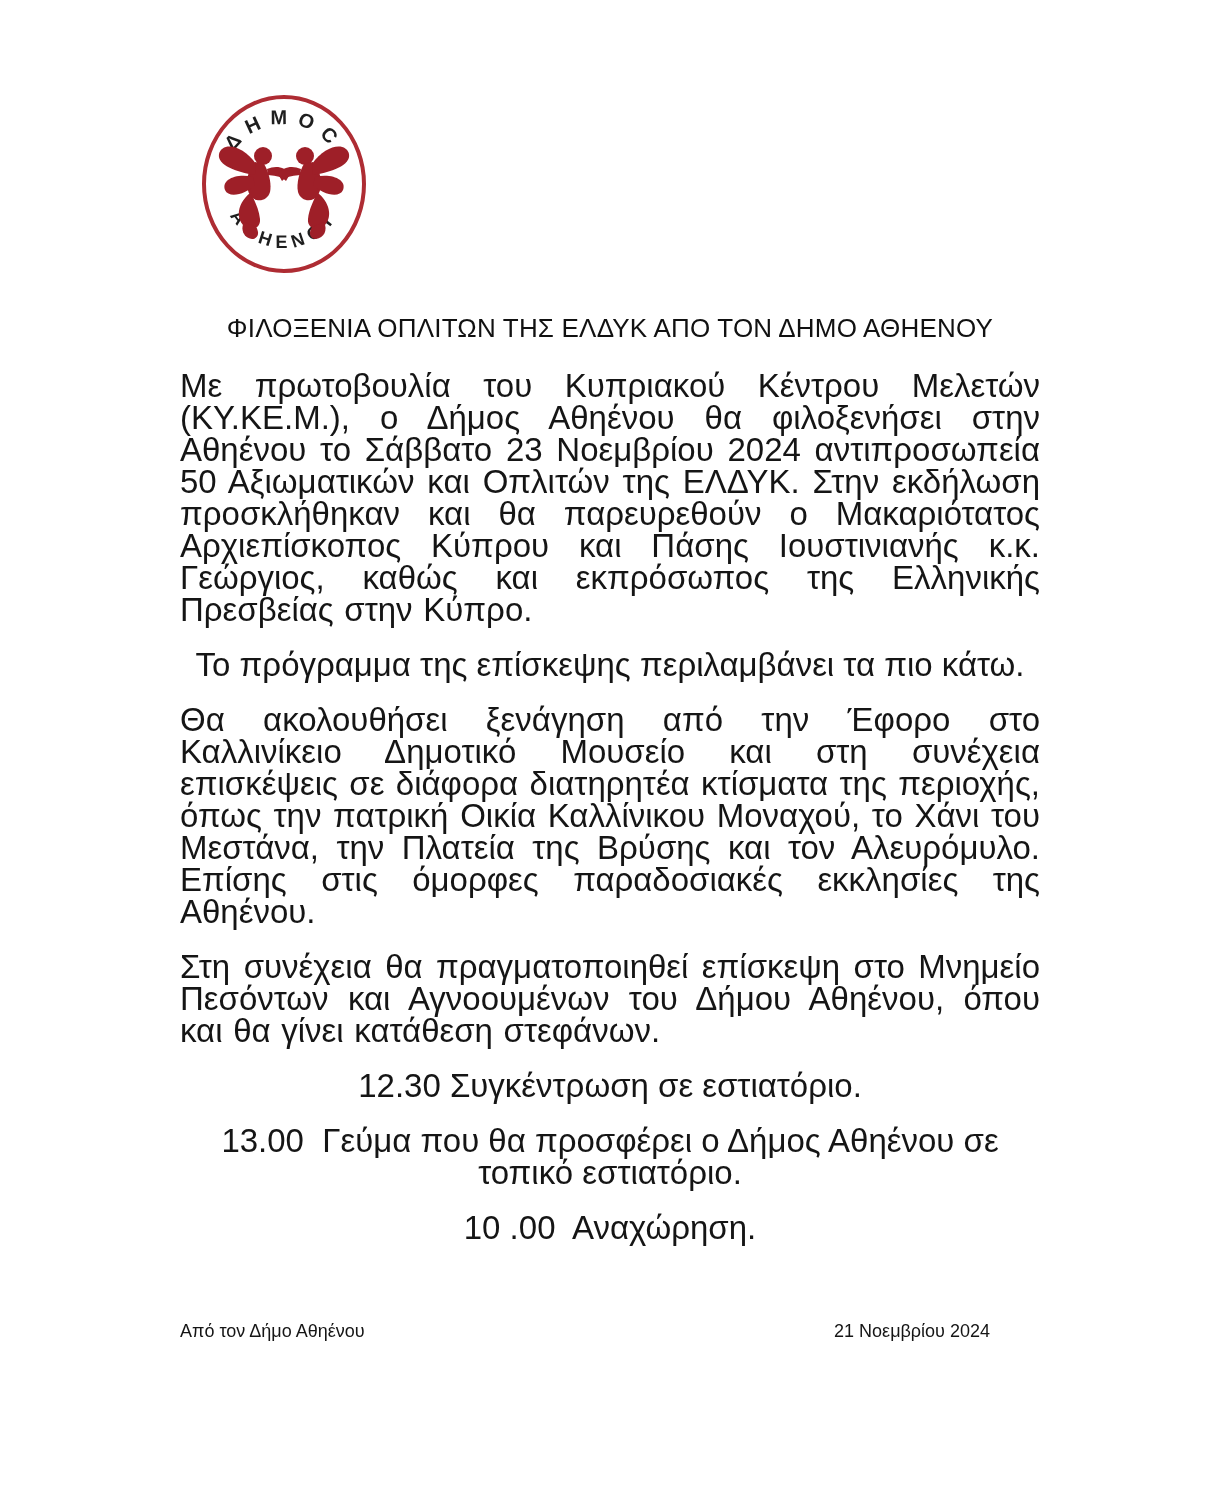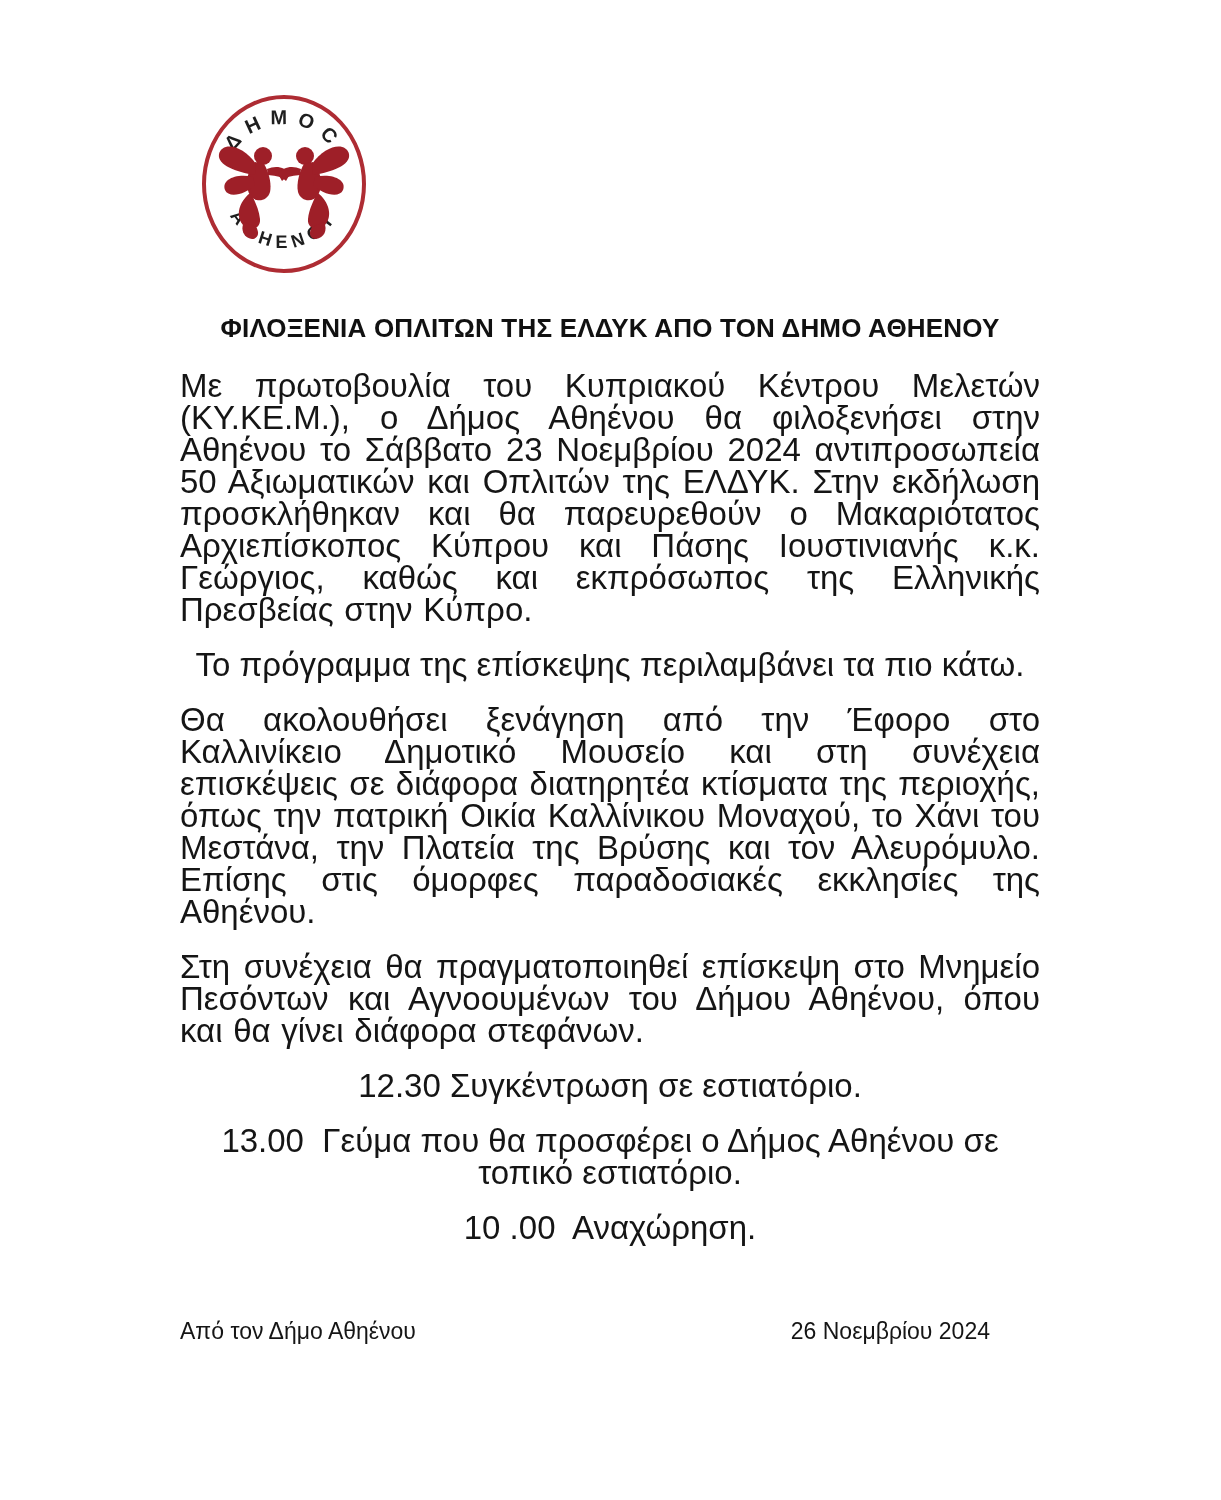--- a/index.html
+++ b/index.html
@@ -26,21 +26,21 @@
   .content {
     position: absolute;
     left: 180px;
     top: 312px;
     width: 860px;
   }
   h1.title {
     margin: 0 0 26px 0;
     font-size: 26px;
     line-height: 32px;
-    font-weight: bold;
+    font-weight: normal;
     text-align: center;
     letter-spacing: 0.2px;
     color: #111111;
   }
   p.para {
     margin: 0 0 23px 0;
     font-size: 33px;
     line-height: 32px;
   }
   p.justify {
@@ -49,21 +49,21 @@
   }
   p.left {
     text-align: center;
     white-space: pre-wrap;
   }
   .footer {
     display: flex;
     justify-content: space-between;
     margin-top: 71px;
     padding-right: 50px;
-    font-size: 23px;
+    font-size: 18px;
     line-height: 32px;
     gap: 36px;
   }
 </style>
 </head>
 <body>
 
 <div class="page">
 
   <div class="logo">
@@ -94,24 +94,24 @@
       </g>
     </svg>
   </div>
 
   <div class="content">
     <h1 class="title">ΦΙΛΟΞΕΝΙΑ ΟΠΛΙΤΩΝ ΤΗΣ ΕΛΔΥΚ ΑΠΟ ΤΟΝ ΔΗΜΟ ΑΘΗΕΝΟΥ</h1>
 
     <p class="para justify">Με πρωτοβουλία του Κυπριακού Κέντρου Μελετών (ΚΥ.ΚΕ.Μ.), ο Δήμος Αθηένου θα φιλοξενήσει στην Αθηένου το Σάββατο 23 Νοεμβρίου 2024 αντιπροσωπεία 50 Αξιωματικών και Οπλιτών της ΕΛΔΥΚ. Στην εκδήλωση προσκλήθηκαν και θα παρευρεθούν ο Μακαριότατος Αρχιεπίσκοπος Κύπρου και Πάσης Ιουστινιανής κ.κ. Γεώργιος, καθώς και εκπρόσωπος της Ελληνικής Πρεσβείας στην Κύπρο.</p>
     <p class="para left">Το πρόγραμμα της επίσκεψης περιλαμβάνει τα πιο κάτω.</p>
     <p class="para justify">Θα ακολουθήσει ξενάγηση από την Έφορο στο Καλλινίκειο Δημοτικό Μουσείο και στη συνέχεια επισκέψεις σε διάφορα διατηρητέα κτίσματα της περιοχής, όπως την πατρική Οικία Καλλίνικου Μοναχού, το Χάνι του Μεστάνα, την Πλατεία της Βρύσης και τον Αλευρόμυλο. Επίσης στις όμορφες παραδοσιακές εκκλησίες της Αθηένου.</p>
-    <p class="para justify">Στη συνέχεια θα πραγματοποιηθεί επίσκεψη στο Μνημείο Πεσόντων και Αγνοουμένων του Δήμου Αθηένου, όπου και θα γίνει διάφορα στεφάνων.</p>
+    <p class="para justify">Στη συνέχεια θα πραγματοποιηθεί επίσκεψη στο Μνημείο Πεσόντων και Αγνοουμένων του Δήμου Αθηένου, όπου και θα γίνει κατάθεση στεφάνων.</p>
     <p class="para left">12.30 Συγκέντρωση σε εστιατόριο.</p>
     <p class="para left">13.00  Γεύμα που θα προσφέρει ο Δήμος Αθηένου σε τοπικό εστιατόριο.</p>
     <p class="para left">10 .00  Αναχώρηση.</p>
 
     <div class="footer">
       <span>Από τον Δήμο Αθηένου</span>
-      <span>26 Νοεμβρίου 2024</span>
+      <span>21 Νοεμβρίου 2024</span>
     </div>
   </div>
 
 </div>
 
 </body></html>

